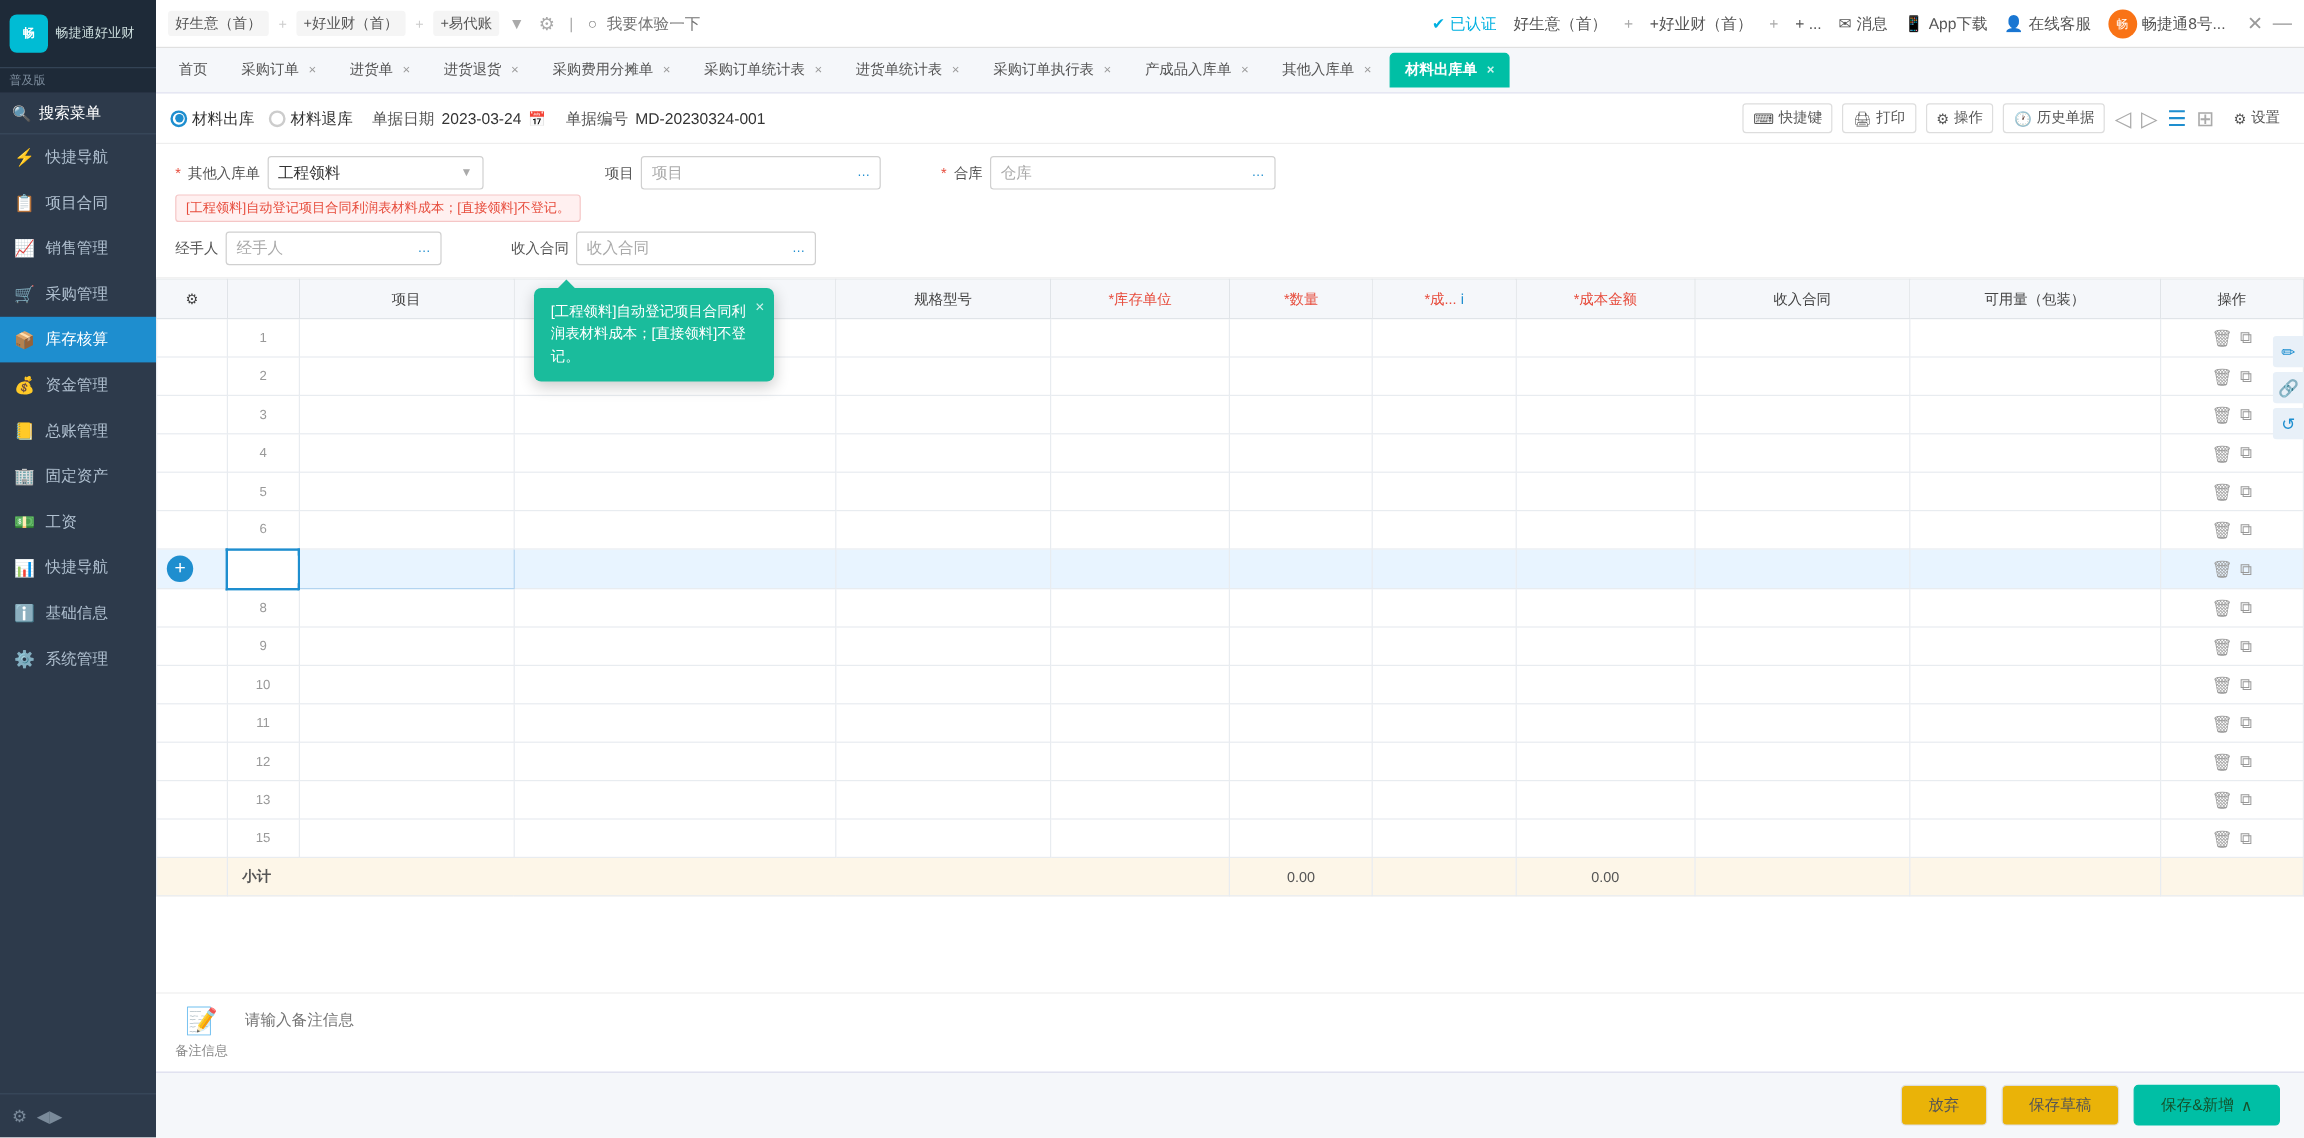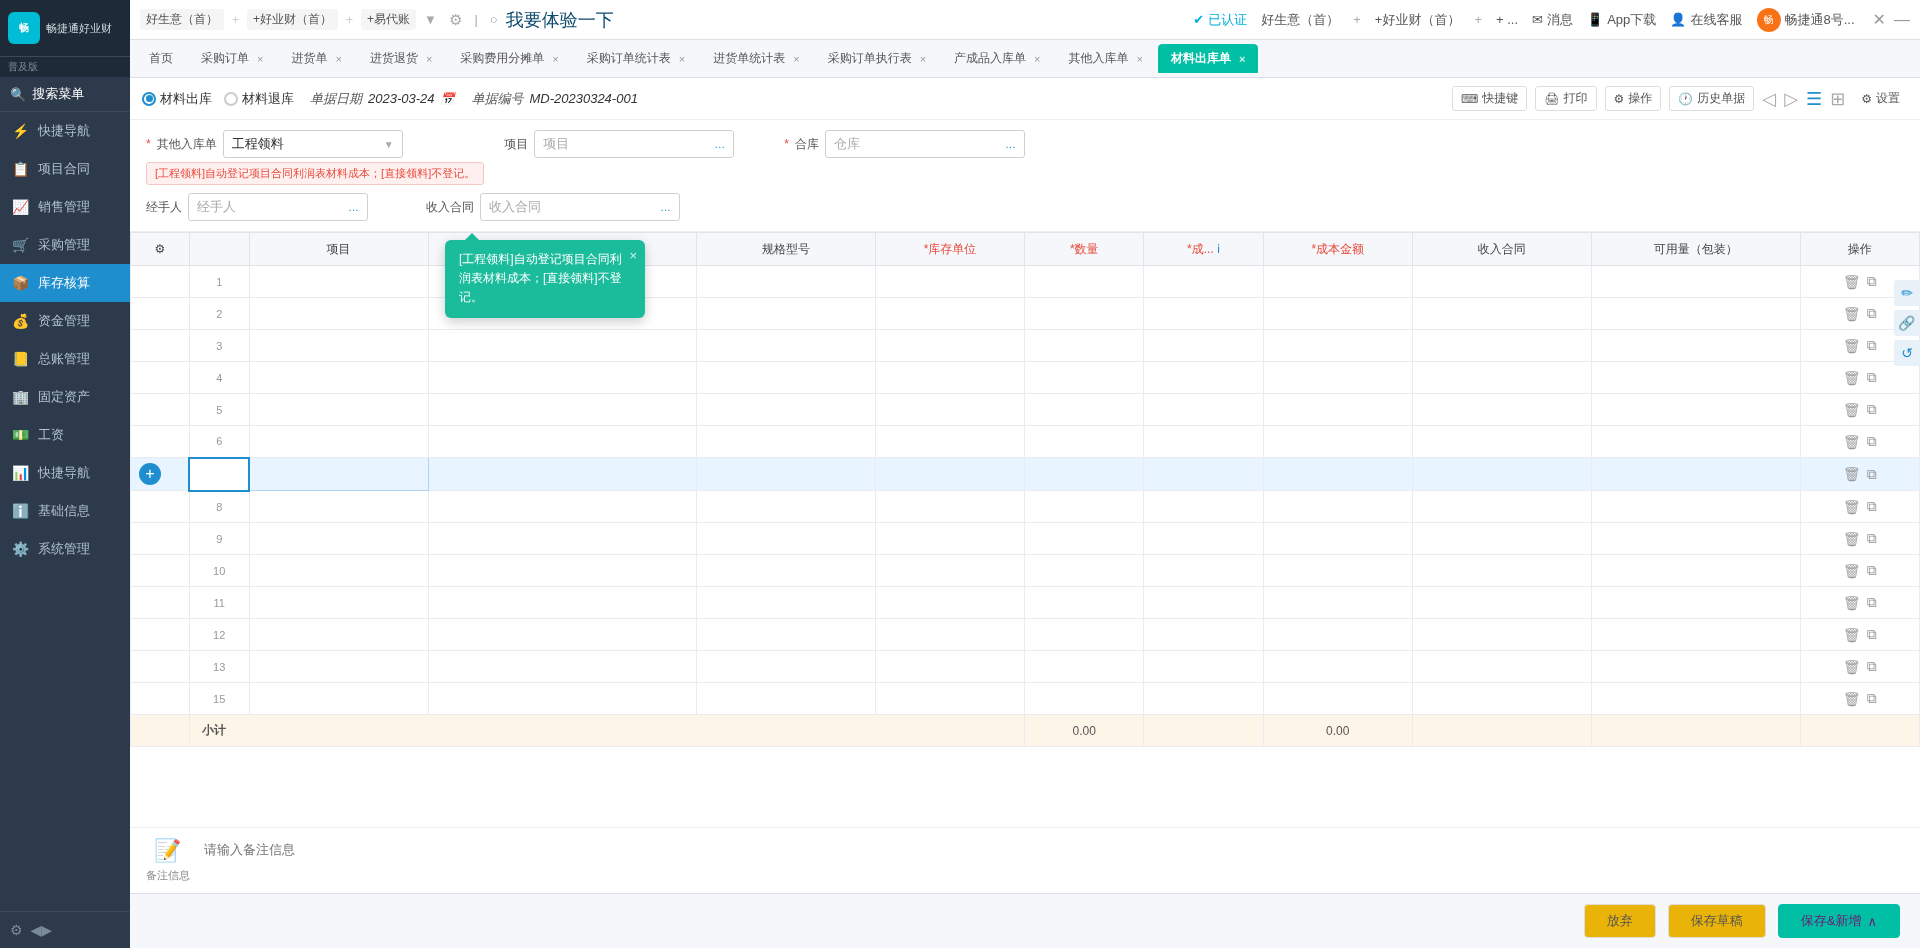--- a/index.html
+++ b/index.html
@@ -42,21 +42,21 @@
     
     .content { flex: 1; background: #fff; display: flex; flex-direction: column; overflow: hidden; }
 
     
     .form-header { padding: 8px 12px; border-bottom: 1px solid #eee; display: flex; align-items: center; gap: 16px; flex-wrap: wrap; }
     .radio-group { display: flex; gap: 12px; align-items: center; }
     .radio-item { display: flex; align-items: center; gap: 4px; cursor: pointer; font-size: 13px; }
     .radio-dot { width: 14px; height: 14px; border-radius: 50%; border: 2px solid #ccc; display: flex; align-items: center; justify-content: center; }
     .radio-dot.selected { border-color: #1e8ecf; }
     .radio-dot.selected::after { content: ''; width: 7px; height: 7px; background: #1e8ecf; border-radius: 50%; }
-    .form-field { display: flex; align-items: center; gap: 6px; font-size: 13px; font-style: italic; }
+    .form-field { display: flex; align-items: center; gap: 6px; font-size: 13px; }
     .form-field-label { color: #555; white-space: nowrap; }
     .form-field-value { color: #333; font-weight: 500; }
     .form-field-icon { color: #aaa; font-size: 12px; cursor: pointer; }
     .form-header-right { margin-left: auto; display: flex; align-items: center; gap: 8px; }
     .header-btn { display: flex; align-items: center; gap: 4px; font-size: 12px; color: #555; cursor: pointer; padding: 3px 8px; border: 1px solid #ddd; border-radius: 3px; background: #fff; }
     .settings-btn { display: flex; align-items: center; gap: 4px; font-size: 12px; color: #555; cursor: pointer; padding: 3px 8px; }
 
     
     .form-body { padding: 10px 16px; display: flex; flex-direction: column; gap: 8px; border-bottom: 1px solid #eee; position: relative; }
     .form-row { display: flex; align-items: flex-start; gap: 20px; flex-wrap: wrap; }
@@ -86,21 +86,21 @@
     .subtotal-row td { background: #fdf6e8; font-weight: 500; color: #555; }
     .add-row-btn { display: flex; align-items: center; justify-content: center; width: 22px; height: 22px; background: #1e8ecf; color: #fff; border-radius: 50%; cursor: pointer; font-size: 16px; line-height: 1; }
 
     
     .remarks-area { padding: 10px 16px; border-top: 1px solid #eee; display: flex; align-items: flex-start; gap: 10px; }
     .remarks-input { border: none; outline: none; font-size: 13px; color: #999; width: 100%; padding: 4px 0; }
 
     
     .footer { background: #f5f7fa; border-top: 1px solid #dde; padding: 10px 20px; display: flex; justify-content: flex-end; gap: 12px; align-items: center; }
     .btn { padding: 7px 22px; border-radius: 4px; font-size: 13px; cursor: pointer; border: 1px solid #ddd; background: #eab308; color: #555; }
-    .btn-success { background: #00bfa5; color: #701a75; border-color: #00bfa5; display: flex; align-items: center; gap: 6px; }
+    .btn-success { background: #00bfa5; color: #14532d; border-color: #00bfa5; display: flex; align-items: center; gap: 6px; }
     .side-icon-btn { width: 26px; height: 26px; background: #e8f0f8; display: flex; align-items: center; justify-content: center; cursor: pointer; font-size: 14px; color: #1e8ecf; border-radius: 3px 0 0 3px; }
   </style>
 </head>
 <body>
 
 <div class="sidebar">
   <div class="sidebar-logo">
     <div class="sidebar-logo-icon">畅</div>
     <div>
       <div class="sidebar-logo-text">畅捷通好业财</div>
@@ -173,21 +173,21 @@
   <div class="topbar">
     <div class="topbar-tag">好生意（首）</div>
     <span class="topbar-sep">+</span>
     <div class="topbar-tag">+好业财（首）</div>
     <span class="topbar-sep">+</span>
     <div class="topbar-tag">+易代账</div>
     <span style="color:#aaa;cursor:pointer;font-size:13px;">▼</span>
     <span style="color:#aaa;cursor:pointer;font-size:15px;margin-left:4px;">⚙</span>
     <span style="color:#aaa;font-size:13px;margin:0 4px;">|</span>
     <span style="color:#888;font-size:13px;">○</span>
-    <span style="font-size:18px;color:#0c4a6e;cursor:pointer;">我要体验一下</span>
+    <span style="font-size:13px;color:#737373;cursor:pointer;">我要体验一下</span>
 
     <div class="topbar-right">
       <div class="topbar-right-item certified">
         <span>✔</span>
         <span>已认证</span>
       </div>
       <div class="topbar-right-item">好生意（首）</div>
       <span style="color:#aaa;">+</span>
       <div class="topbar-right-item">+好业财（首）</div>
       <span style="color:#aaa;">+</span>
@@ -328,21 +328,21 @@
           <span class="form-optional-label">项目</span>
           <div class="form-item-input" style="width:200px;cursor:pointer;">
             <span style="color:#aaa;">项目</span>
             <span style="color:#1e8ecf;font-size:11px;">…</span>
           </div>
         </div>
 
         <div class="form-item">
           <span style="color:#e74c3c;font-size:12px;">*</span>
           <span class="form-optional-label">合库</span>
-          <div class="form-item-input" style="width:200px;cursor:pointer;">
+          <div class="form-item-input" style="width:238px;cursor:pointer;">
             <span style="color:#aaa;">仓库</span>
             <span style="color:#1e8ecf;font-size:11px;">…</span>
           </div>
         </div>
       </div>
 
       <div class="form-row">
 
         <div class="form-item">
           <span class="form-optional-label">经手人</span>

